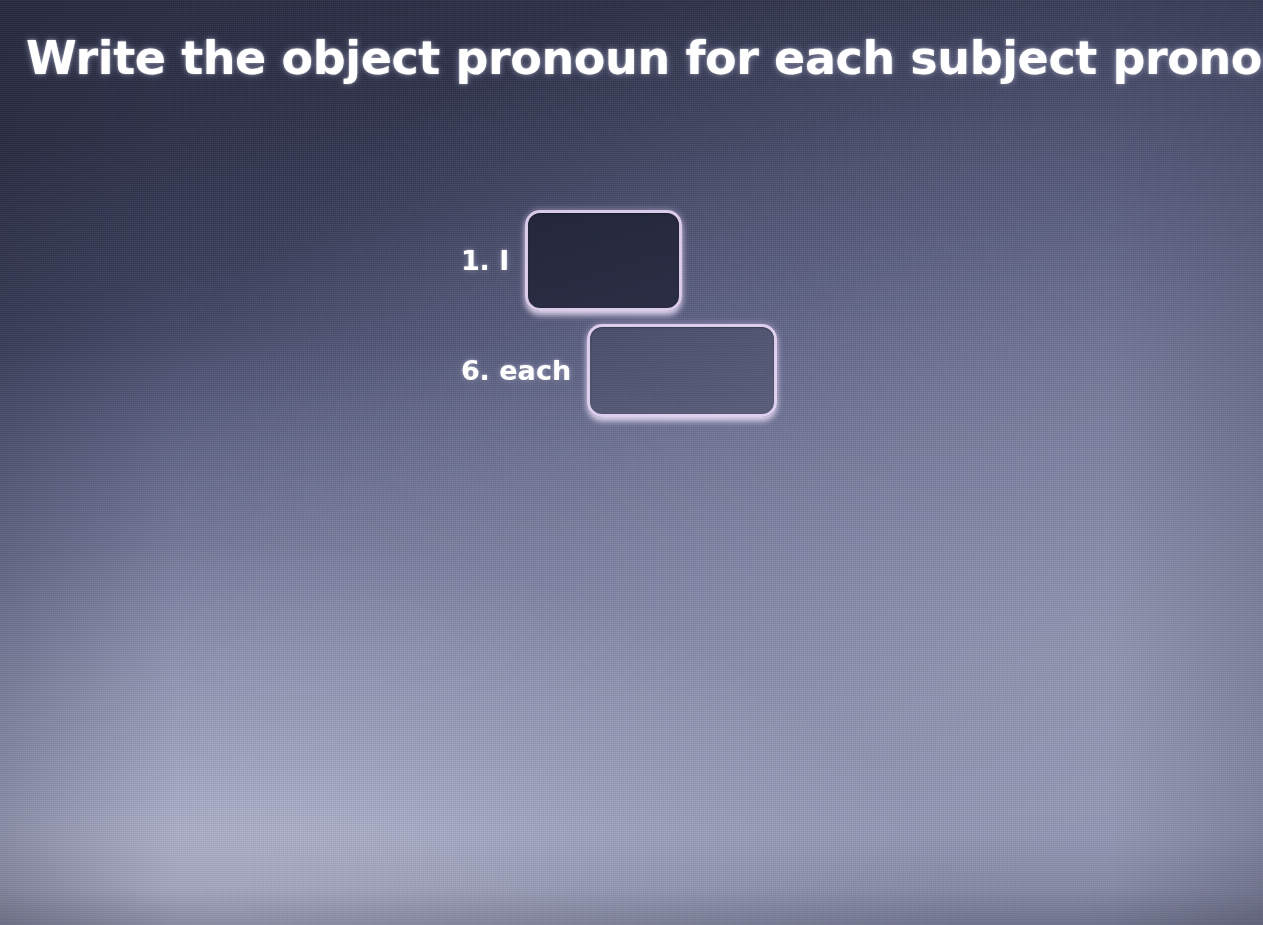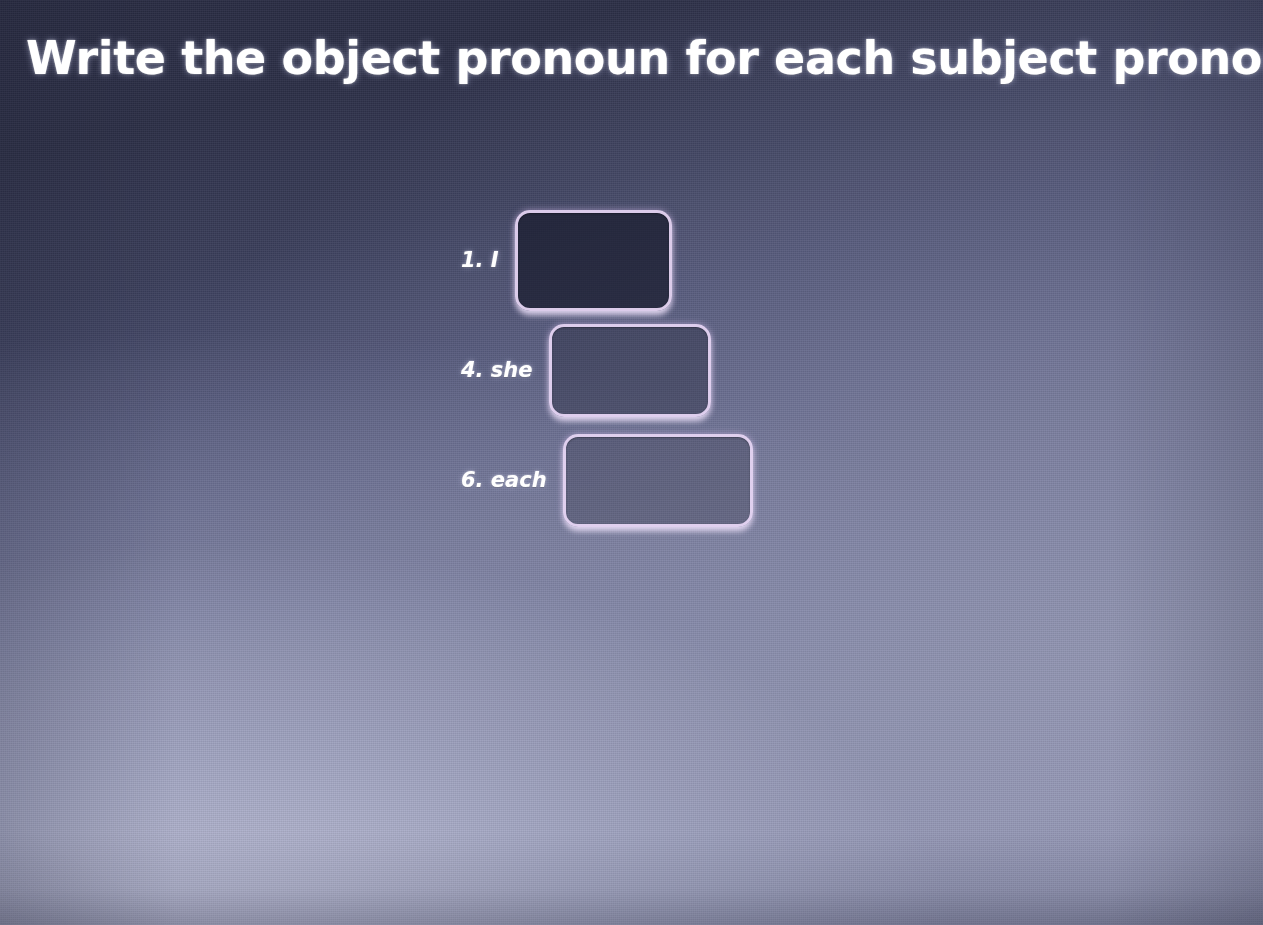--- a/index.html
+++ b/index.html
@@ -104,29 +104,28 @@
   }
 
   .row {
     display:flex;
     align-items:center;
     height:110px;
   }
 
   .row-label {
     color:#ffffff;
-    font-size:21px;
+    font-size:27px;
     font-weight:600;
     white-space:nowrap;
     letter-spacing:0.1px;
     text-shadow:
        0 0 2px rgba(255,255,255,0.55),
        0 0 6px rgba(210,215,250,0.40),
        0 1px 1px rgba(25,27,45,0.45);
-    font-style: italic;
   }
   .row-label .num {
     font-weight:bold;
     letter-spacing:-0.2px;
   }
   .row-label .word { font-weight:600; }
 
   .answer-box {
     margin-left:16px;
     border:3px solid rgba(233,216,248,0.93);
@@ -169,24 +168,20 @@
 
   <div id="list">
 
     <div class="row r1">
       <span class="row-label"><span class="num">1.</span> <span class="word">I</span></span>
       <div class="answer-box" placeholder=""></div>
     </div>
 
 
 
-    <div class="row r4">
-      <span class="row-label"><span class="num">4.</span> <span class="word">she</span></span>
-      <div class="answer-box" placeholder=""></div>
-    </div>
 
 
     <div class="row r6">
       <span class="row-label"><span class="num">6.</span> <span class="word">each</span></span>
       <div class="answer-box" placeholder=""></div>
     </div>
 
   </div>
 </div>
 

